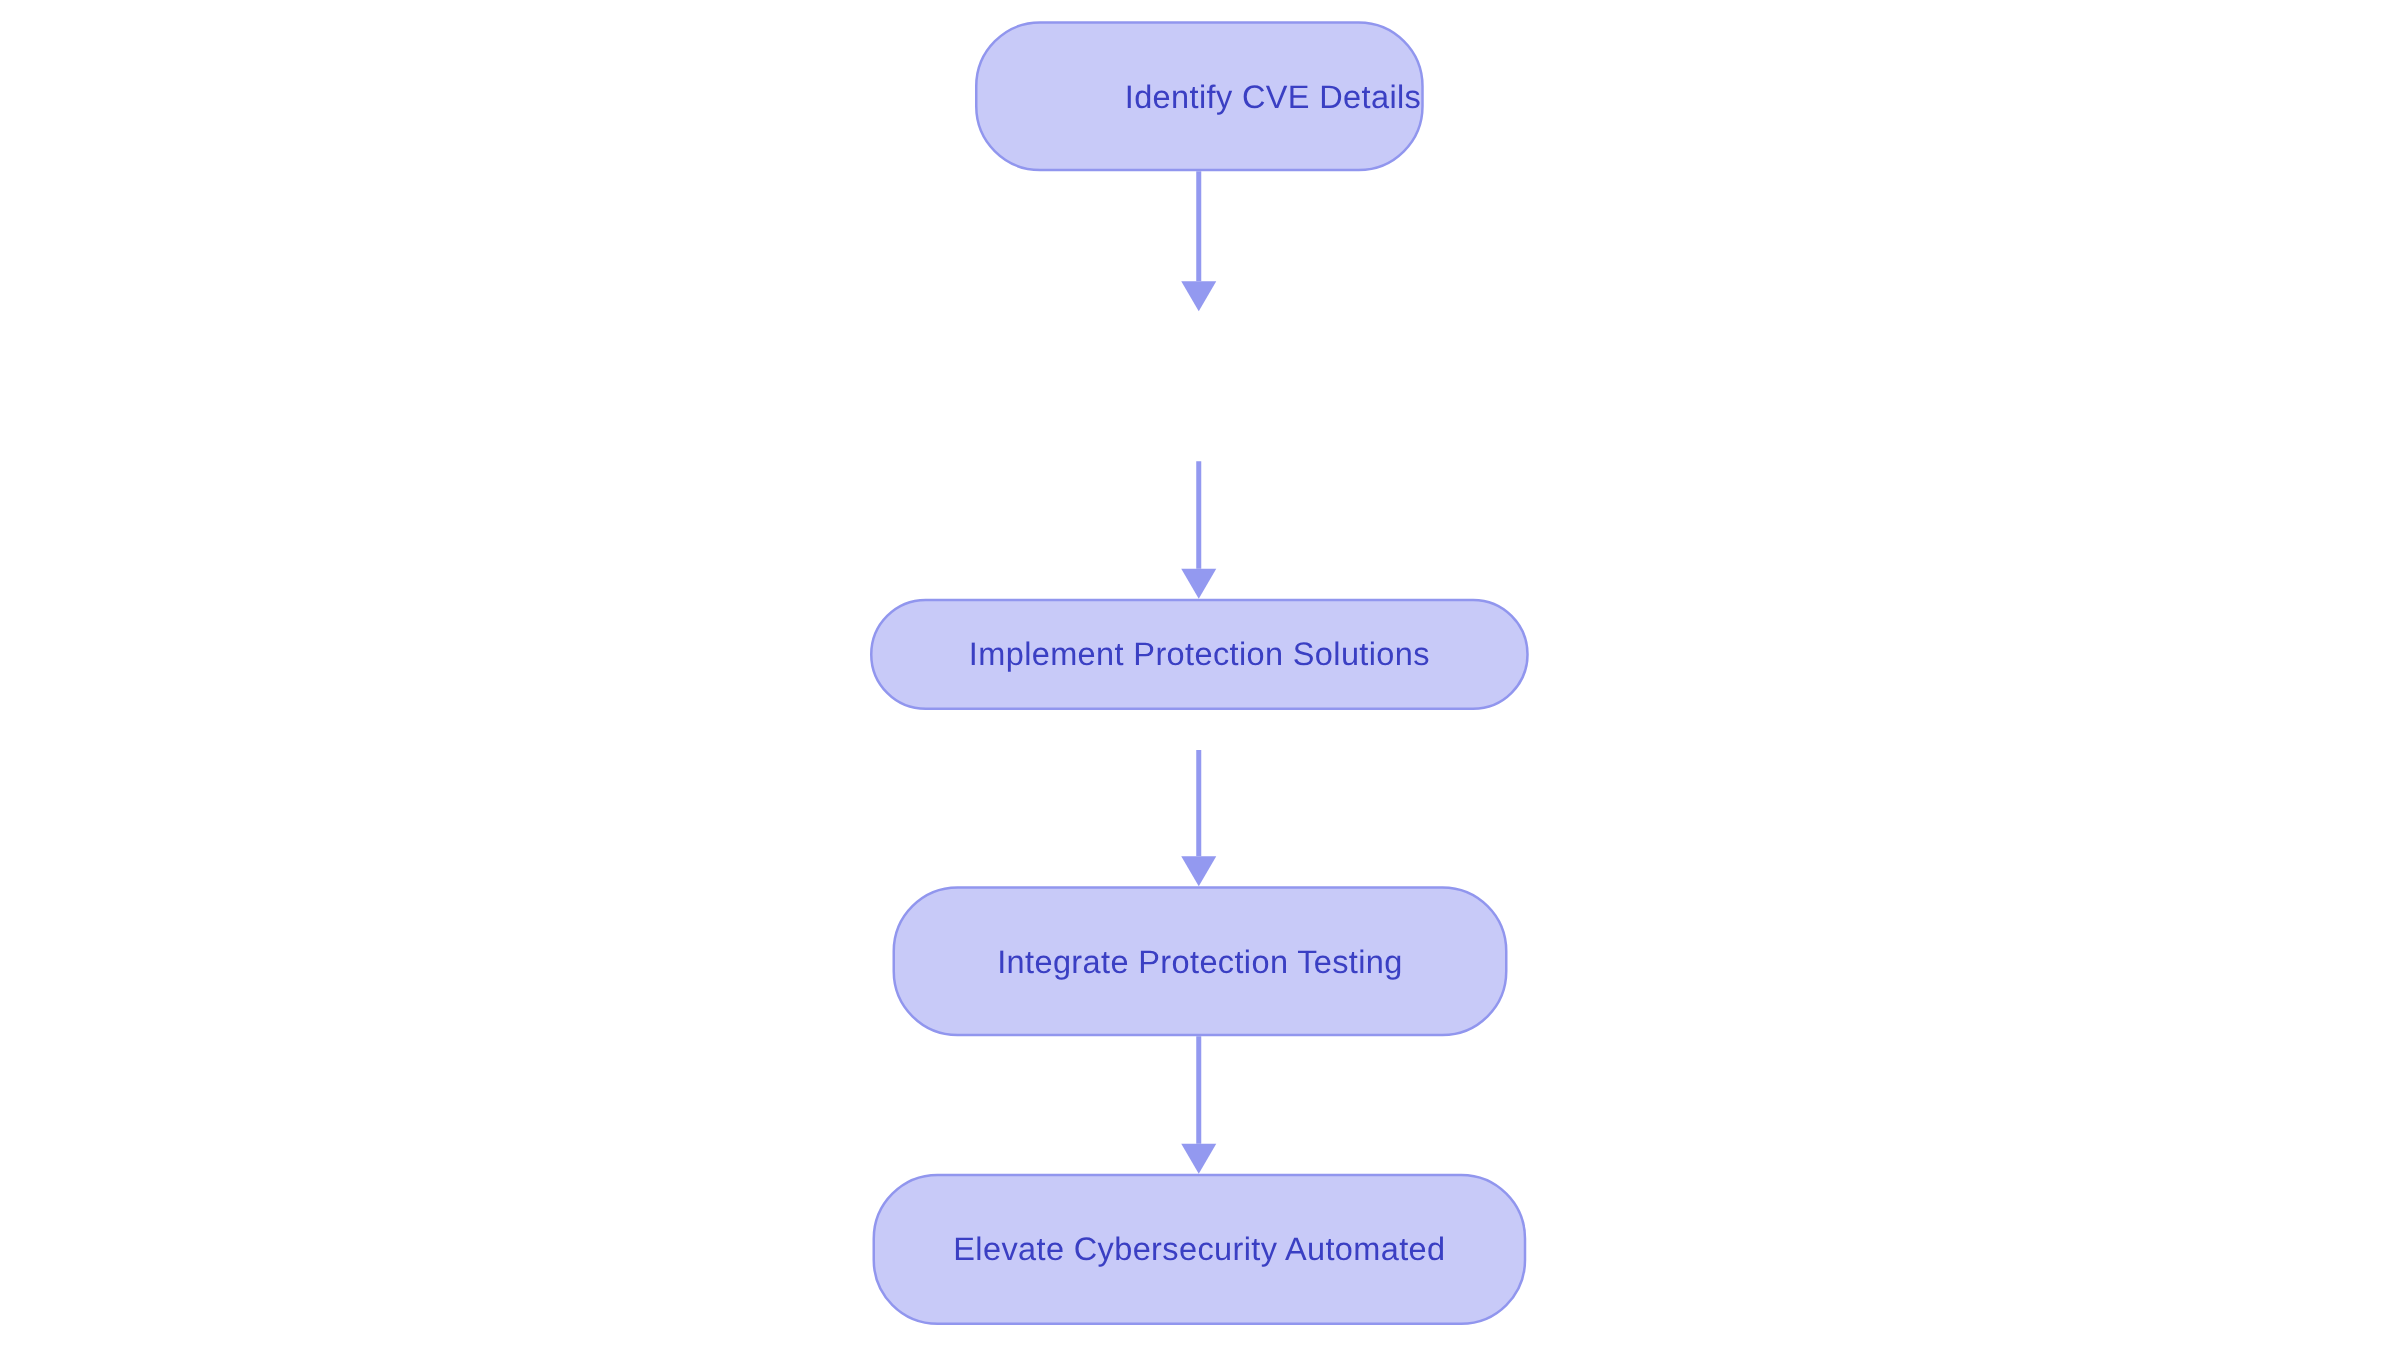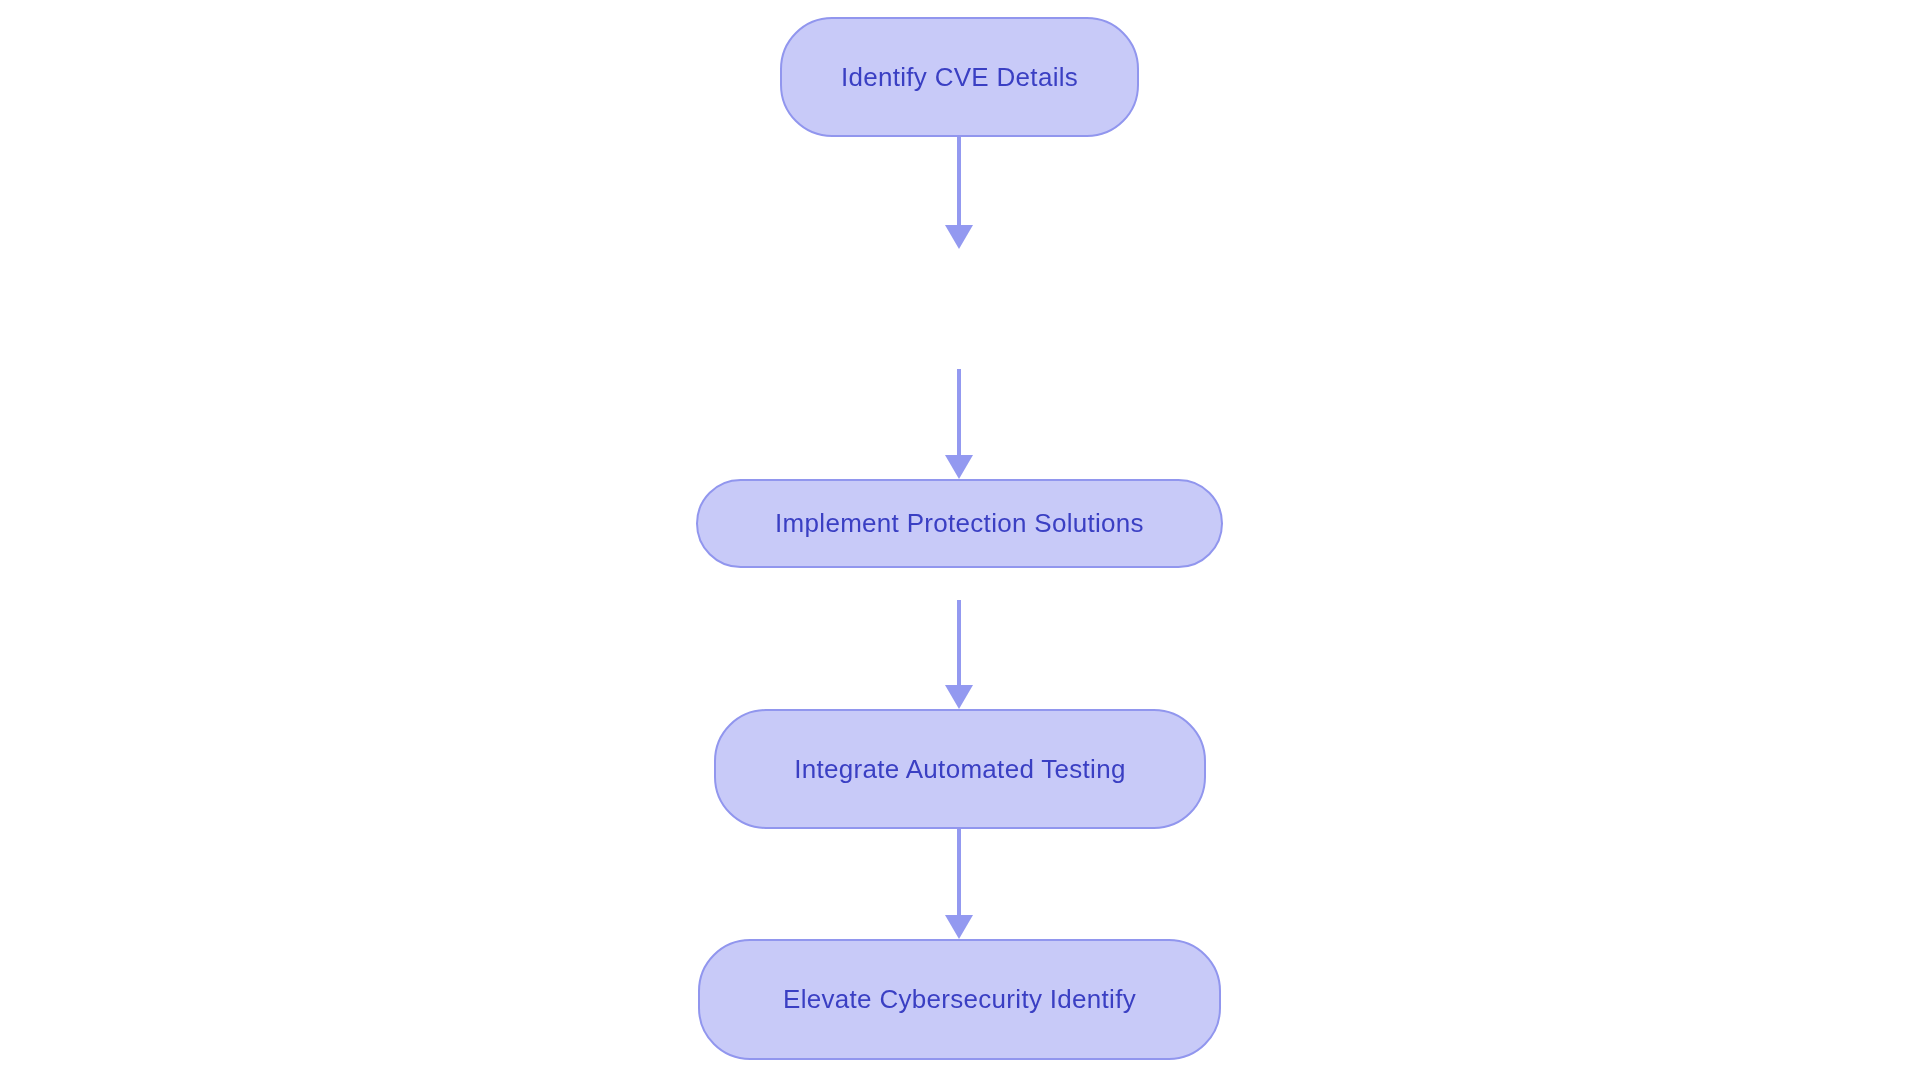--- a/index.html
+++ b/index.html
@@ -24,21 +24,21 @@
     display:flex;align-items:center;justify-content:center;
   }
   .node-label{
     color:var(--node-text);
     font-size:26px;
     font-weight:500;
     letter-spacing:0.3px;
     white-space:nowrap;
     text-align:center;
   }
-  .n1{left:780px;top:17px;width:359px;height:120px;}
+  .n1{left:780px;top:17px;width:359px;height:120px;justify-content:flex-end;}
   .n2{left:776px;top:249px;width:367px;height:120px;}
   .n3{left:696px;top:479px;width:527px;height:89px;}
   .n4{left:714px;top:709px;width:492px;height:120px;}
   .n5{left:698px;top:939px;width:523px;height:121px;}
   .arrow{
     position:absolute;
     width:28px;
     display:flex;flex-direction:column;align-items:center;
   }
   .arrow-line{
@@ -79,25 +79,25 @@
   <div class="node n3">
     <span class="node-label">Implement Protection Solutions</span>
   </div>
 
   <div class="arrow a3">
     <div class="arrow-line"></div>
     <div class="arrow-head"></div>
   </div>
 
   <div class="node n4">
-    <span class="node-label">Integrate Automated Testing</span>
+    <span class="node-label">Integrate Protection Testing</span>
   </div>
 
   <div class="arrow a4">
     <div class="arrow-line"></div>
     <div class="arrow-head"></div>
   </div>
 
   <div class="node n5">
-    <span class="node-label">Elevate Cybersecurity Identify</span>
+    <span class="node-label">Elevate Cybersecurity Automated</span>
   </div>
 
 </div>
 
 </body></html>

